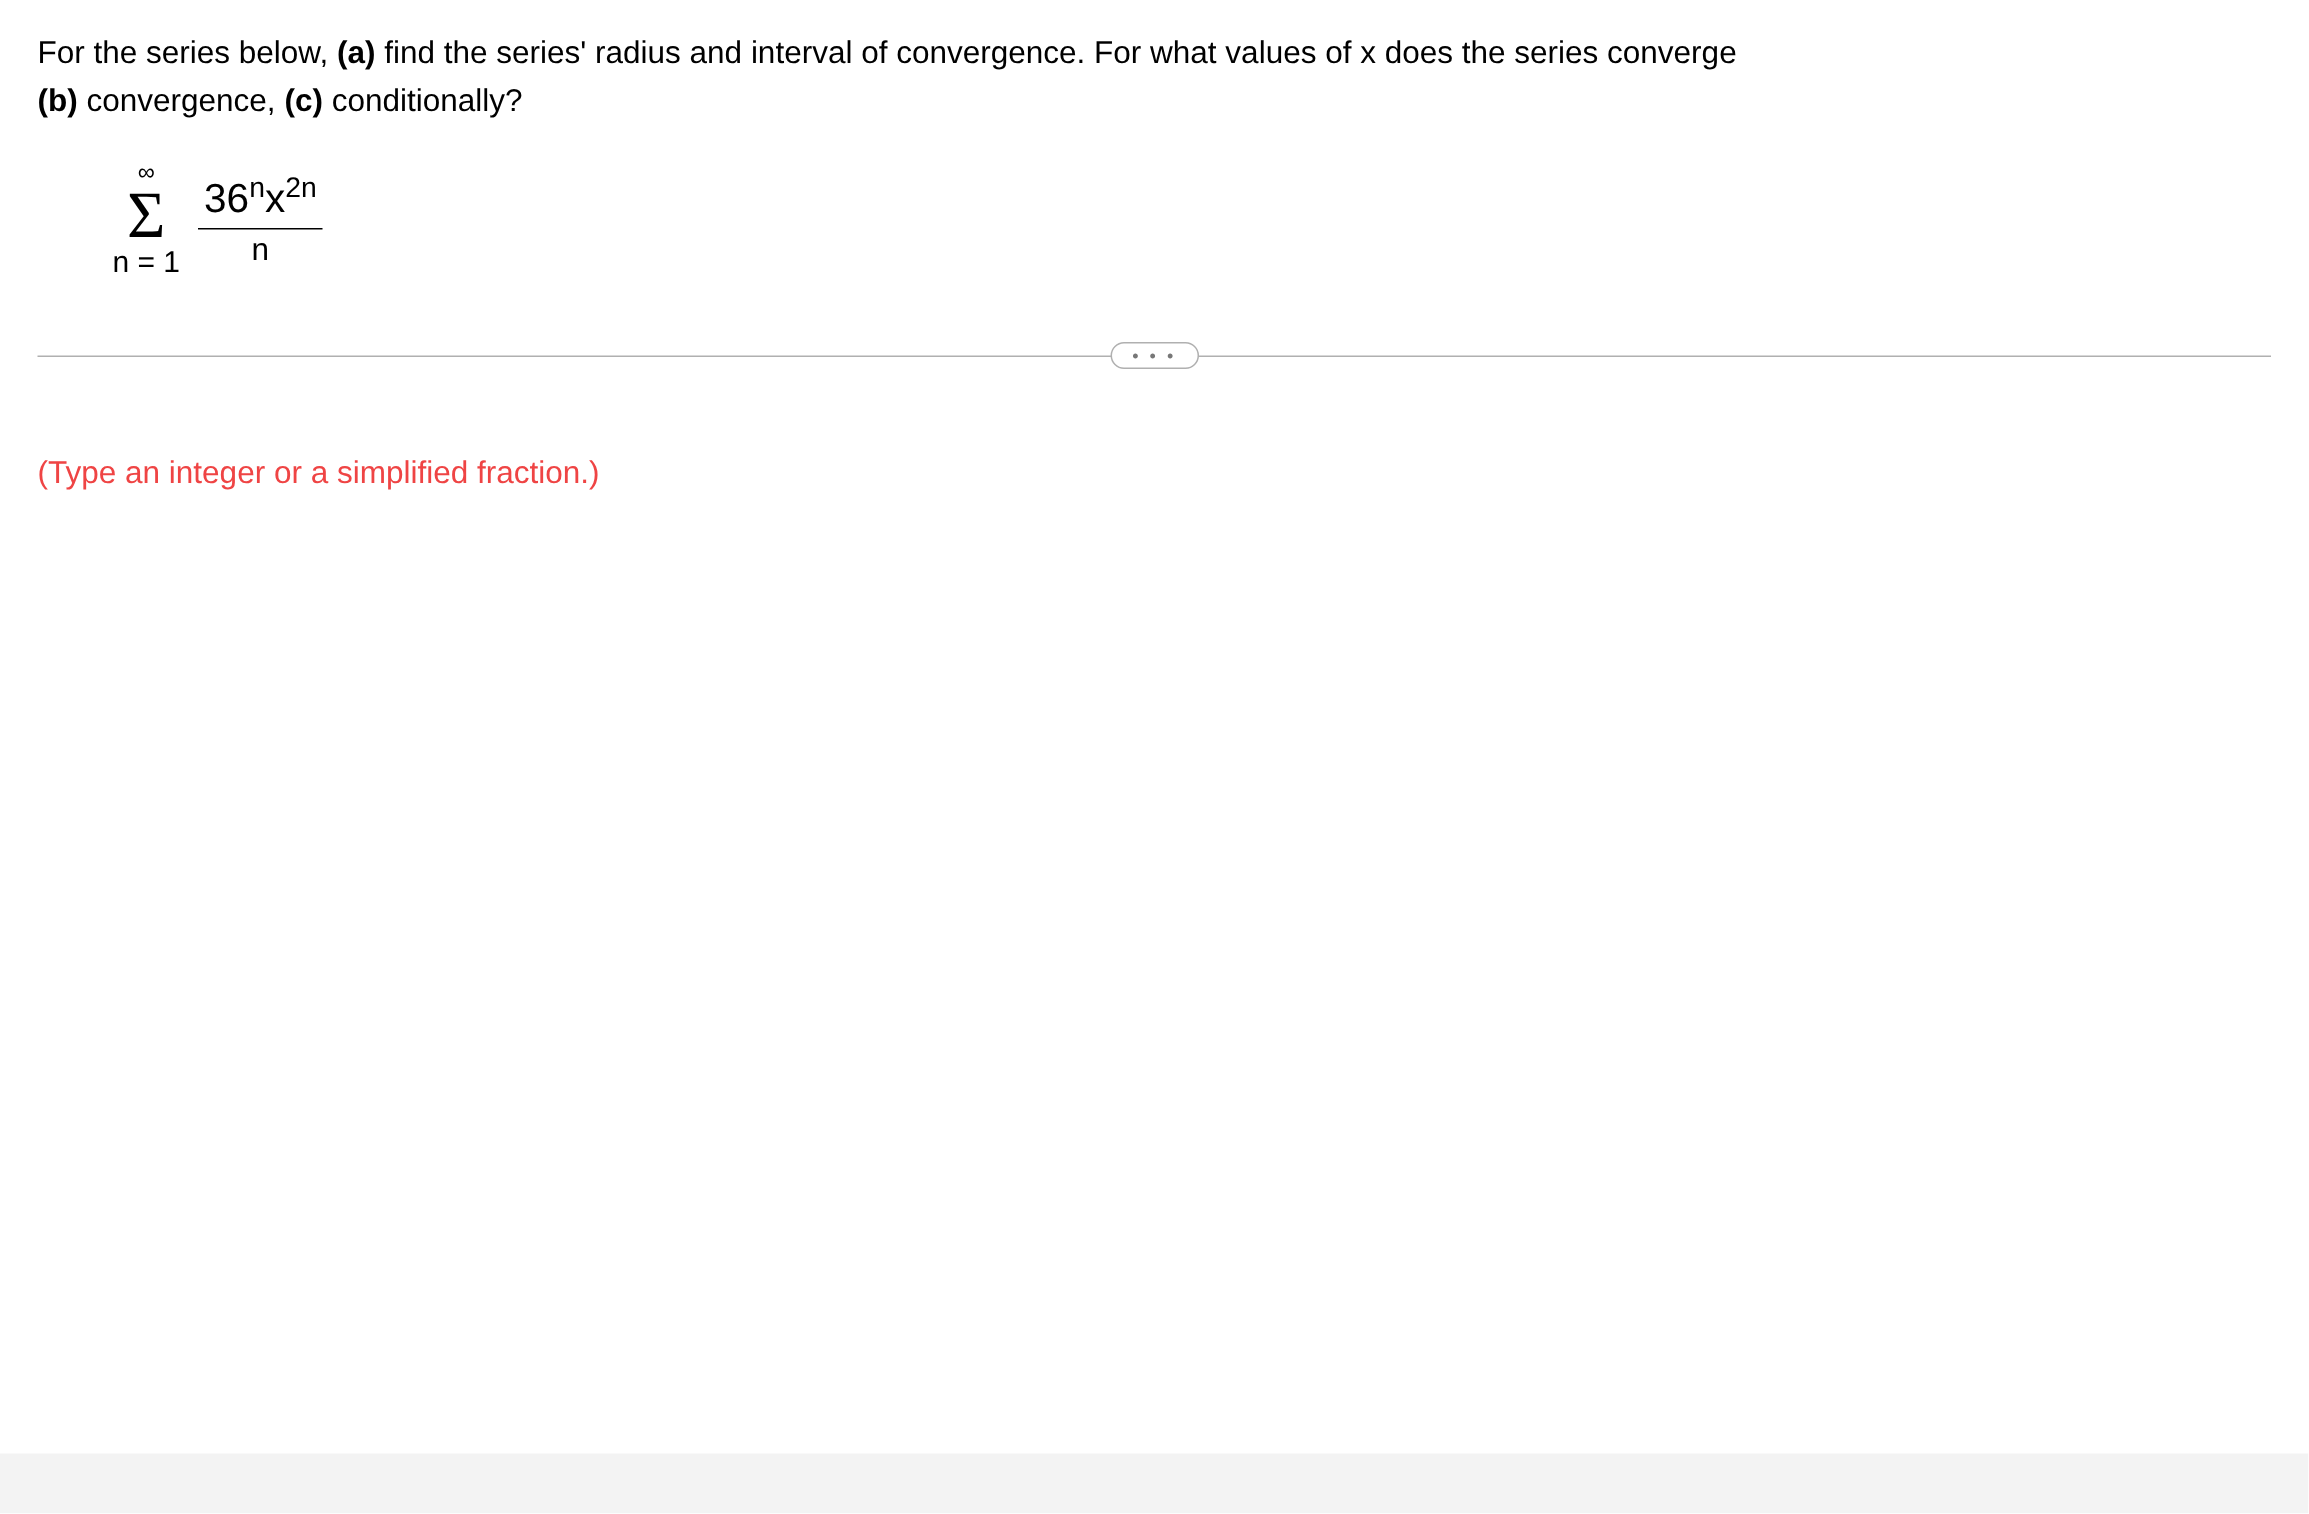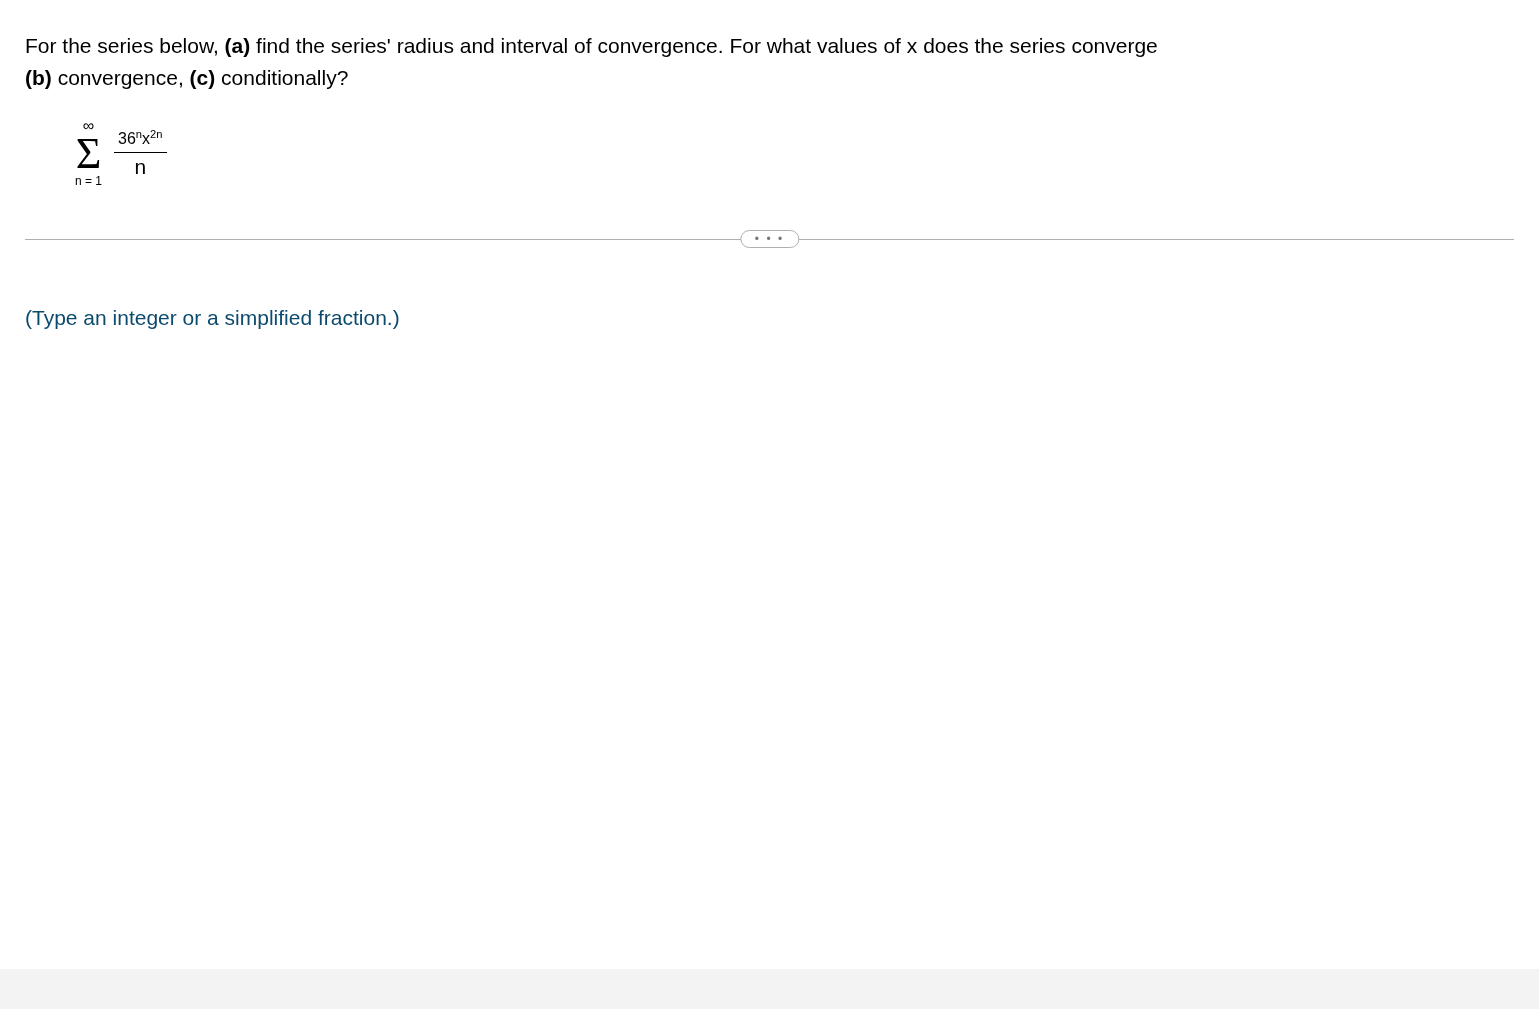--- a/index.html
+++ b/index.html
@@ -13,21 +13,20 @@
     color: #000;
     background: #fff;
     width: 1539px;
     height: 1009px;
     position: relative;
     padding: 20px 25px;
   }
   .problem-statement {
     line-height: 1.5;
     margin-bottom: 25px;
-    margin-top: 10px;
   }
   .series-container {
     margin-left: 50px;
     margin-bottom: 40px;
     display: flex;
     align-items: center;
   }
   .sigma-block {
     display: flex;
     flex-direction: column;
@@ -38,34 +37,34 @@
     font-size: 16px;
     line-height: 1;
     margin-bottom: 2px;
   }
   .sigma-symbol {
     font-size: 44px;
     line-height: 0.8;
     font-family: "Times New Roman", serif;
   }
   .sigma-lower {
-    font-size: 12px;
+    font-size: 20px;
     line-height: 1;
     margin-top: 4px;
   }
   .fraction {
     display: inline-flex;
     flex-direction: column;
     align-items: center;
     vertical-align: middle;
   }
   .numerator {
     border-bottom: 1.5px solid #000;
     padding: 0 4px 2px 4px;
-    font-size: 16px;
+    font-size: 27px;
     line-height: 1.3;
   }
   .denominator {
     padding-top: 2px;
     font-size: 21px;
   }
   .sup {
     font-size: 0.7em;
     vertical-align: super;
     position: relative;
@@ -108,21 +107,21 @@
     height: 28px;
     border: 1.5px solid #3a7fc4;
     background: #fff;
     font-size: 18px;
     text-align: center;
     vertical-align: middle;
     margin: 0 2px;
     padding: 0;
   }
   .hint-text {
-    color: #0c4a6e;
+    color: #ef4444;
   }
   .footer-bar {
     position: absolute;
     bottom: 0;
     left: 0;
     right: 0;
     height: 40px;
     background: #f3f3f3;
   }
   strong {

